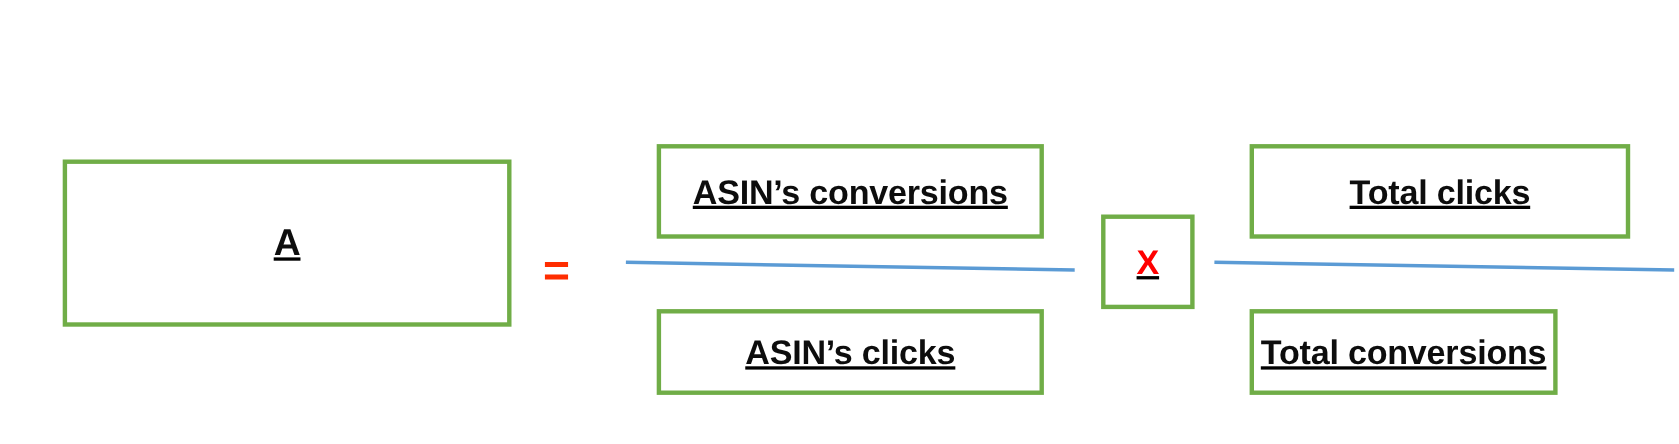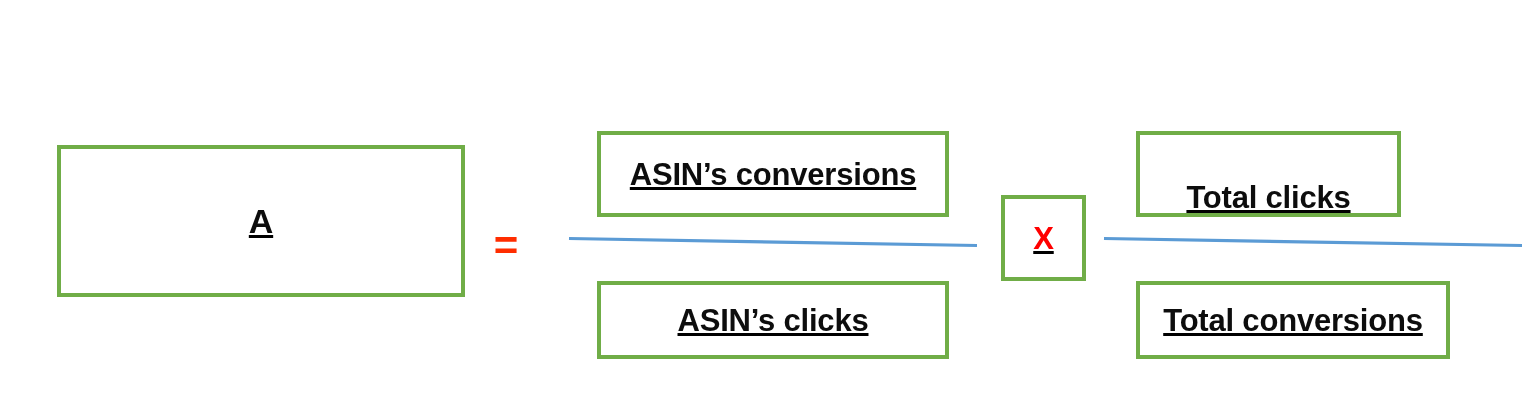--- a/index.html
+++ b/index.html
@@ -103,30 +103,29 @@
   }
   #box-mult .label {
     font-size: 31px;
     color: #ff0000;
   }
 
   
   #num-right {
     left: 1136px;
     top: 131px;
-    width: 265px;
+    width: 346px;
     height: 86px;
-    align-items: flex-end;
   }
   #num-right .label { font-size: 31px; }
 
   #den-right {
     left: 1136px;
     top: 281px;
-    width: 314px;
+    width: 280px;
     height: 78px;
   }
   #den-right .label { font-size: 31px; }
 </style>
 </head>
 <body>
 
 <div id="canvas">
 
   <div class="gbox" id="box-a">

